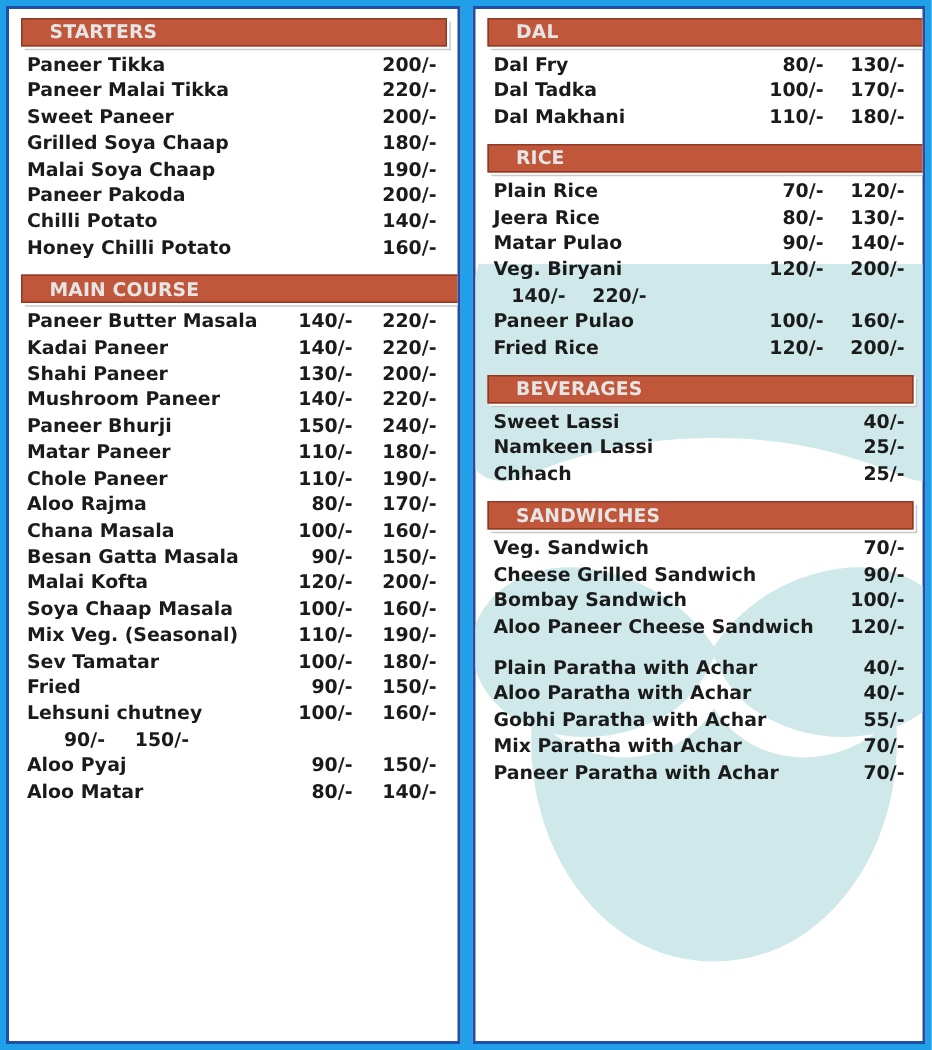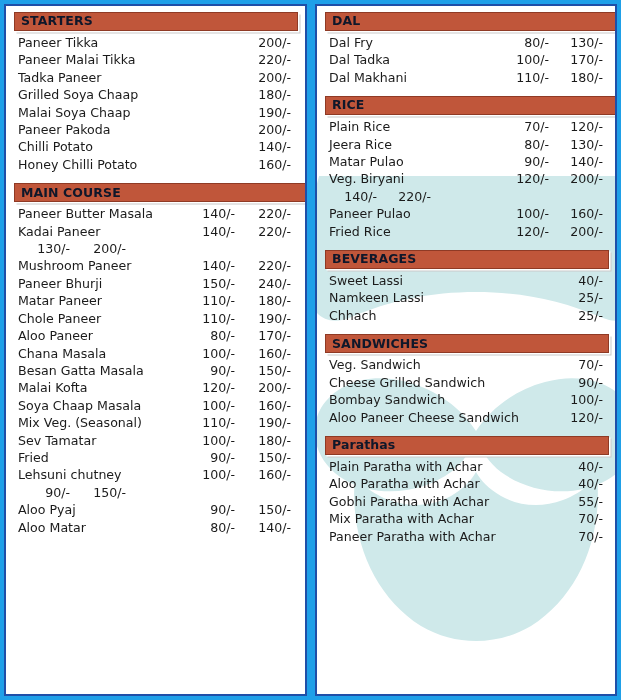--- a/index.html
+++ b/index.html
@@ -69,42 +69,43 @@
     border: 1px solid #8f3a25;
     margin: 0 0 3px 0;
     height: 19px;
     display: flex;
     align-items: center;
     box-shadow: 1.5px 1.5px 0 0 #ffffff, 2.5px 2.5px 0 0 #c9c9c9;
   }
   .section-head.narrow { width: 284px; }
   .section-head.wide   { width: 294px; text-align: center; }
   .section-head .label {
-    color: #0f172a;
+    color: #e5e5e5;
     font-size: 12.5px;
     font-weight: bold;
     letter-spacing: 0.1px;
-    padding-left: 6px;
+    padding-left: 18px;
     line-height: 1;
     white-space: nowrap;
   }
 
   
   .items {
     margin: 0 0 10px 0;
     padding: 0;
     list-style: none;
   }
   .item-row {
     display: flex;
     align-items: baseline;
     font-size: 12.6px;
     color: #1b1b1b;
     line-height: 17.4px;
     white-space: nowrap;
+    font-weight: bold;
   }
   .item-name {
     flex: 1 1 auto;
     padding-left: 4px;
     overflow: hidden;
   }
   .item-price {
     flex: 0 0 auto;
     text-align: right;
     font-variant-numeric: tabular-nums;
@@ -132,21 +133,21 @@
           <ul class="items">
             <li class="item-row left">
               <span class="item-name">Paneer Tikka</span>
               <span class="item-price single">200/-</span>
             </li>
             <li class="item-row left">
               <span class="item-name">Paneer Malai Tikka</span>
               <span class="item-price single">220/-</span>
             </li>
             <li class="item-row left">
-              <span class="item-name">Tadka Paneer</span>
+              <span class="item-name">Sweet Paneer</span>
               <span class="item-price single">200/-</span>
             </li>
             <li class="item-row left">
               <span class="item-name">Grilled Soya Chaap</span>
               <span class="item-price single">180/-</span>
             </li>
             <li class="item-row left">
               <span class="item-name">Malai Soya Chaap</span>
               <span class="item-price single">190/-</span>
             </li>
@@ -171,20 +172,21 @@
               <span class="item-name">Paneer Butter Masala</span>
               <span class="item-price p1">140/-</span>
               <span class="item-price p2">220/-</span>
             </li>
             <li class="item-row left">
               <span class="item-name">Kadai Paneer</span>
               <span class="item-price p1">140/-</span>
               <span class="item-price p2">220/-</span>
             </li>
             <li class="item-row left">
+              <span class="item-name">Shahi Paneer</span>
               <span class="item-price p1">130/-</span>
               <span class="item-price p2">200/-</span>
             </li>
             <li class="item-row left">
               <span class="item-name">Mushroom Paneer</span>
               <span class="item-price p1">140/-</span>
               <span class="item-price p2">220/-</span>
             </li>
             <li class="item-row left">
               <span class="item-name">Paneer Bhurji</span>
@@ -195,21 +197,21 @@
               <span class="item-name">Matar Paneer</span>
               <span class="item-price p1">110/-</span>
               <span class="item-price p2">180/-</span>
             </li>
             <li class="item-row left">
               <span class="item-name">Chole Paneer</span>
               <span class="item-price p1">110/-</span>
               <span class="item-price p2">190/-</span>
             </li>
             <li class="item-row left">
-              <span class="item-name">Aloo Paneer</span>
+              <span class="item-name">Aloo Rajma</span>
               <span class="item-price p1">80/-</span>
               <span class="item-price p2">170/-</span>
             </li>
             <li class="item-row left">
               <span class="item-name">Chana Masala</span>
               <span class="item-price p1">100/-</span>
               <span class="item-price p2">160/-</span>
             </li>
             <li class="item-row left">
               <span class="item-name">Besan Gatta Masala</span>
@@ -391,23 +393,20 @@
             </li>
             <li class="item-row right">
               <span class="item-name">Bombay Sandwich</span>
               <span class="item-price single">100/-</span>
             </li>
             <li class="item-row right">
               <span class="item-name">Aloo Paneer Cheese Sandwich</span>
               <span class="item-price single">120/-</span>
             </li>
           </ul>
-          <div class="section-head narrow">
-            <span class="label">Parathas</span>
-          </div>
           <ul class="items">
             <li class="item-row right">
               <span class="item-name">Plain Paratha with Achar</span>
               <span class="item-price single">40/-</span>
             </li>
             <li class="item-row right">
               <span class="item-name">Aloo Paratha with Achar</span>
               <span class="item-price single">40/-</span>
             </li>
             <li class="item-row right">

